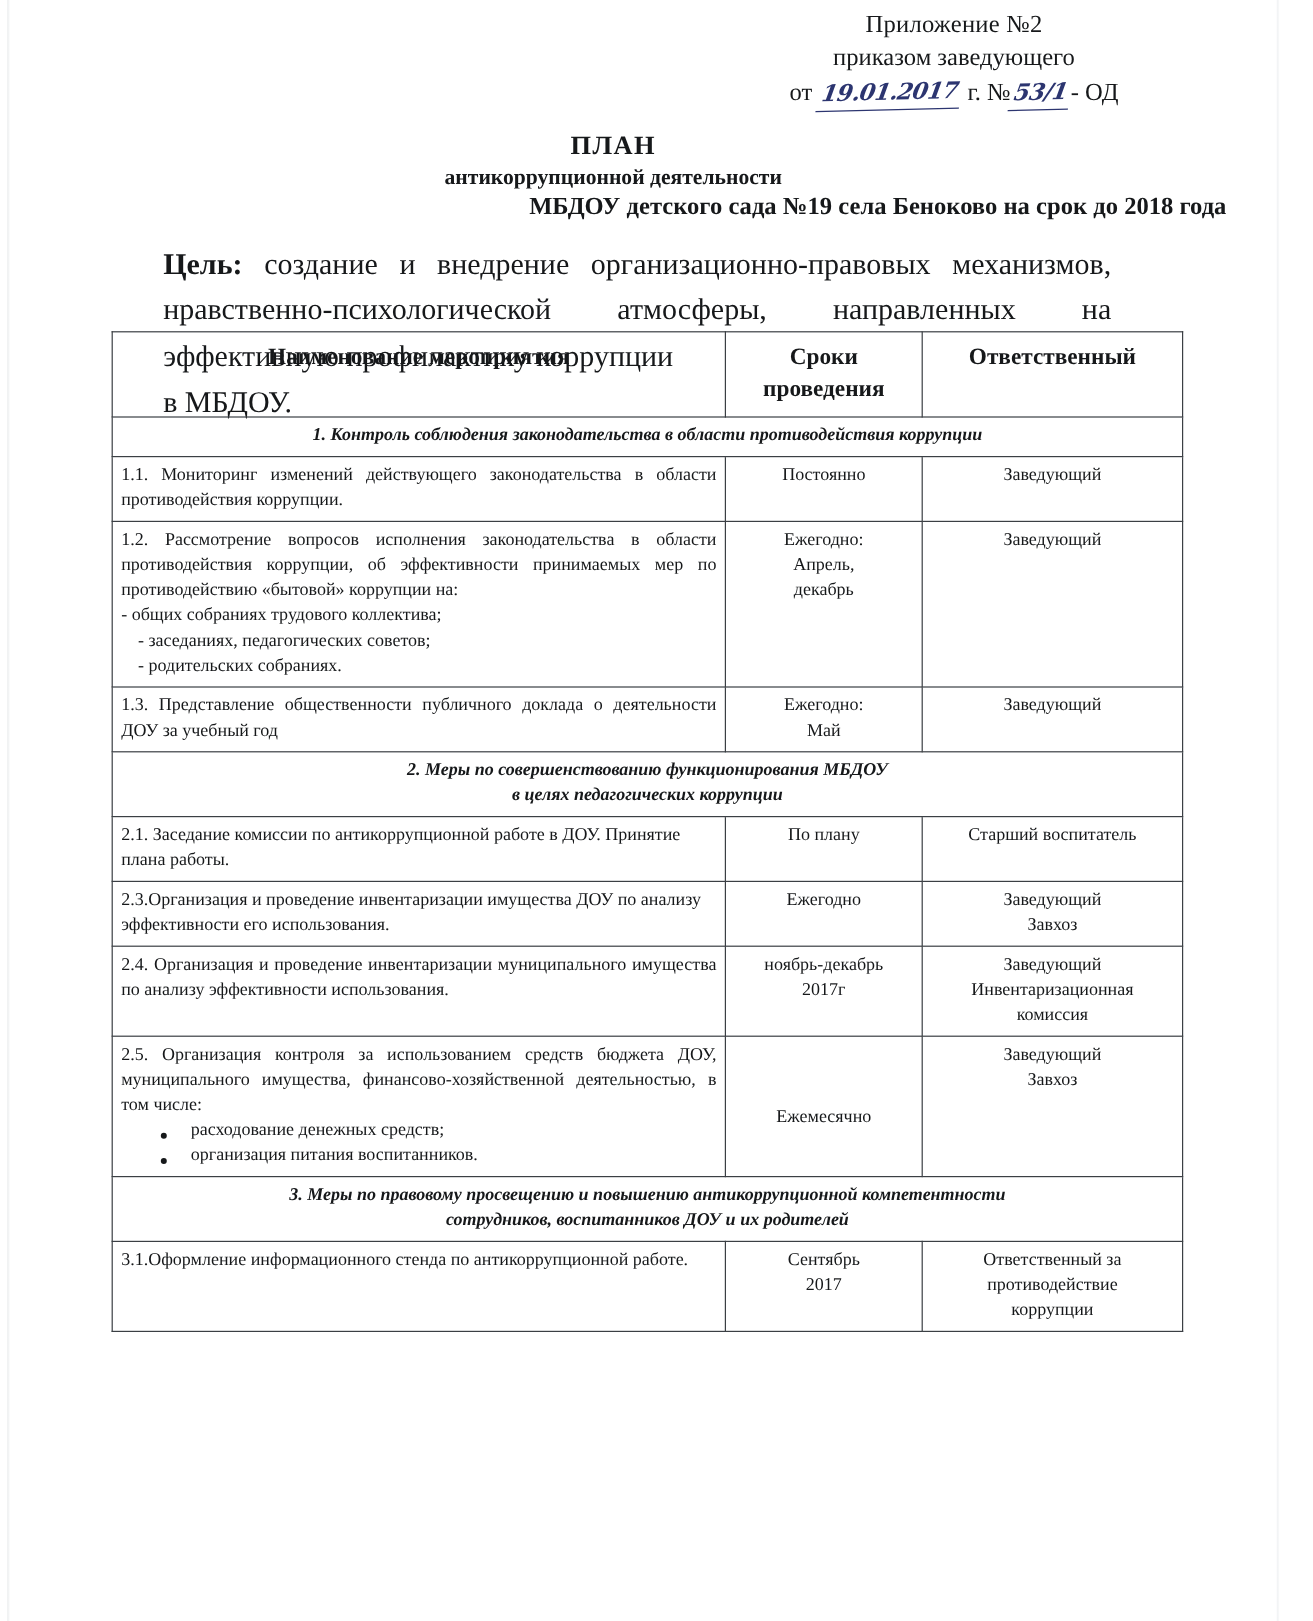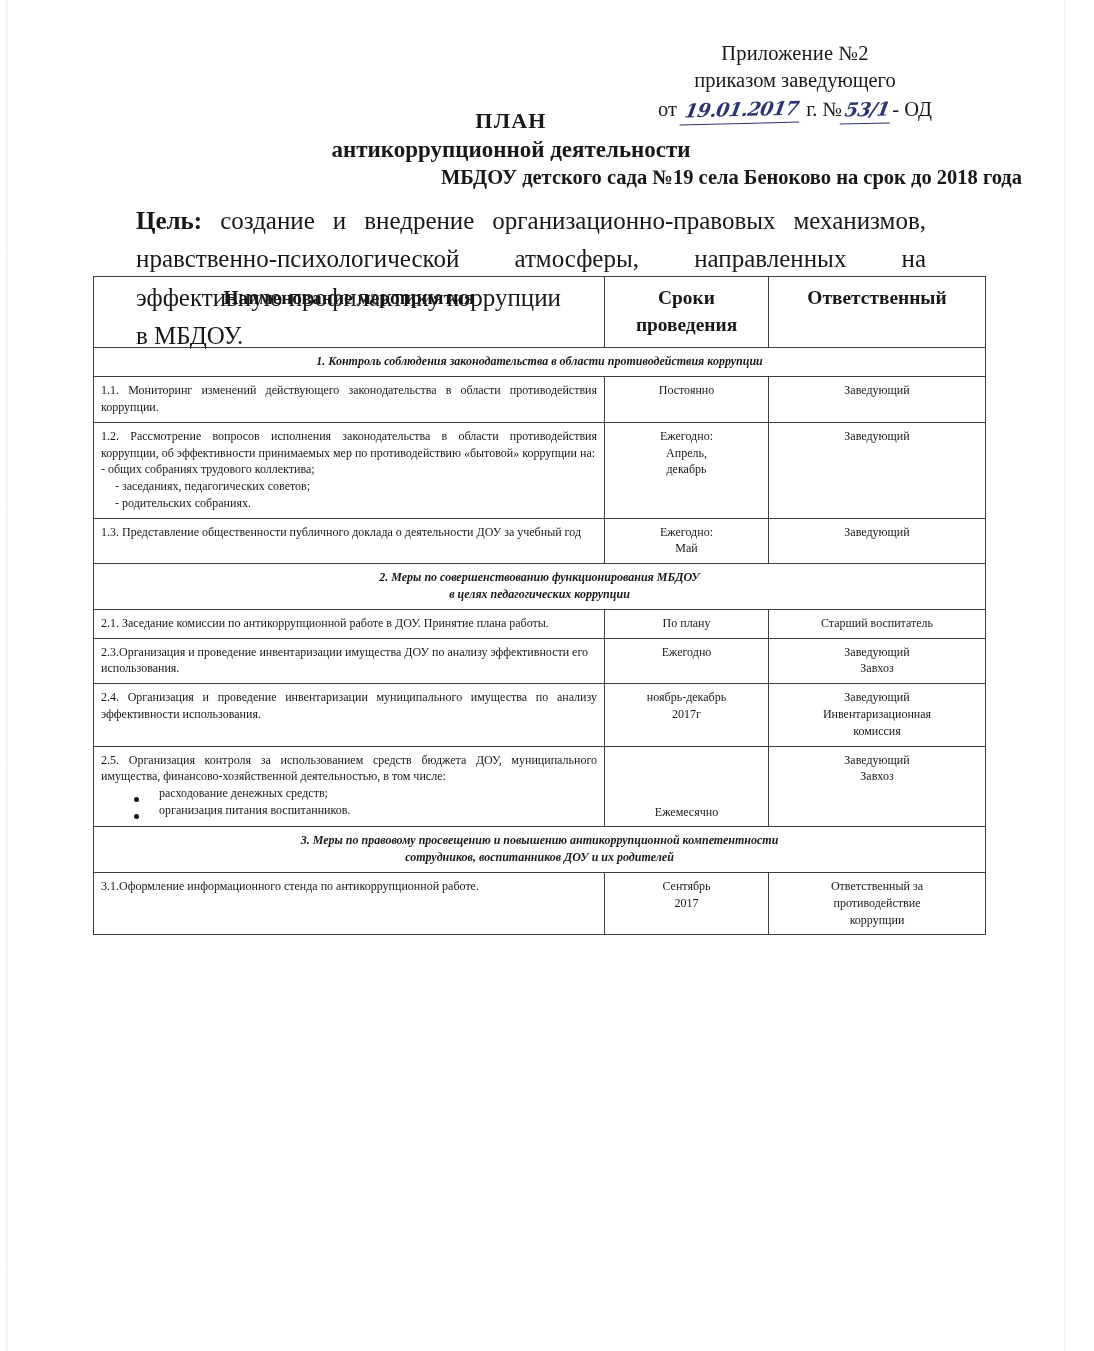--- a/index.html
+++ b/index.html
@@ -35,21 +35,20 @@
 
   
   .doc-header {
     position: absolute;
     top: 8px;
     right: 84px;
     width: 430px;
     text-align: center;
     font-size: 20.5px;
     line-height: 1.33;
-    margin-top: 32px;
   }
   .doc-header .line-appendix { letter-spacing: .2px; }
   .doc-header .line-approved { letter-spacing: .6px; }
   .order-line {
     margin-top: 1px;
     white-space: nowrap;
     font-size: 20.5px;
   }
   .hw {
     font-family: "DejaVu Serif", "Liberation Serif", serif;
@@ -72,21 +71,21 @@
     width: 1022px;
     text-align: center;
   }
   .t-plan {
     font-size: 22px;
     font-weight: 700;
     letter-spacing: 1.2px;
     margin-bottom: 3px;
   }
   .t-sub1 {
-    font-size: 23px;
+    font-size: 18px;
     font-weight: 700;
     margin-bottom: 3px;
   }
   .t-sub2 {
     font-size: 20.5px;
     font-weight: 700;
     text-align: right;
   }
 
   
@@ -115,21 +114,21 @@
     table-layout: fixed;
   }
   table.plan col.c1 { width: 511px; }
   table.plan col.c2 { width: 164px; }
   table.plan col.c3 { width: 217px; }
 
   table.plan th, table.plan td {
     border: 1.4px solid #3b3f44;
     vertical-align: top;
     padding: 5px 7px 6px 7px;
-    font-size: 12px;
+    font-size: 15px;
     line-height: 1.40;
   }
   table.plan th {
     text-align: center;
     font-weight: 700;
     font-size: 19.4px;
     padding: 7px 6px 9px 6px;
     vertical-align: top;
   }
   th.h-name { }

